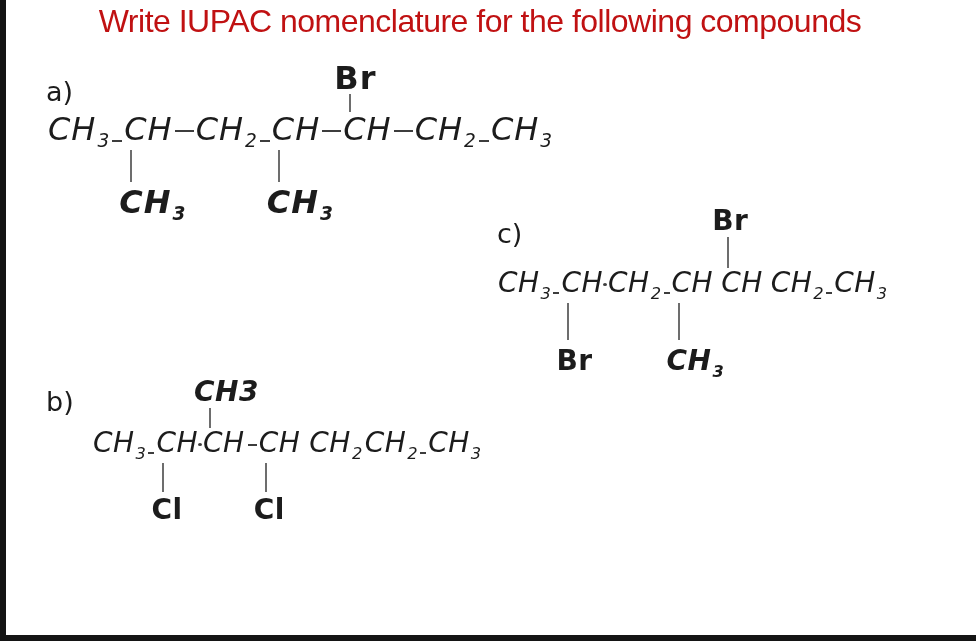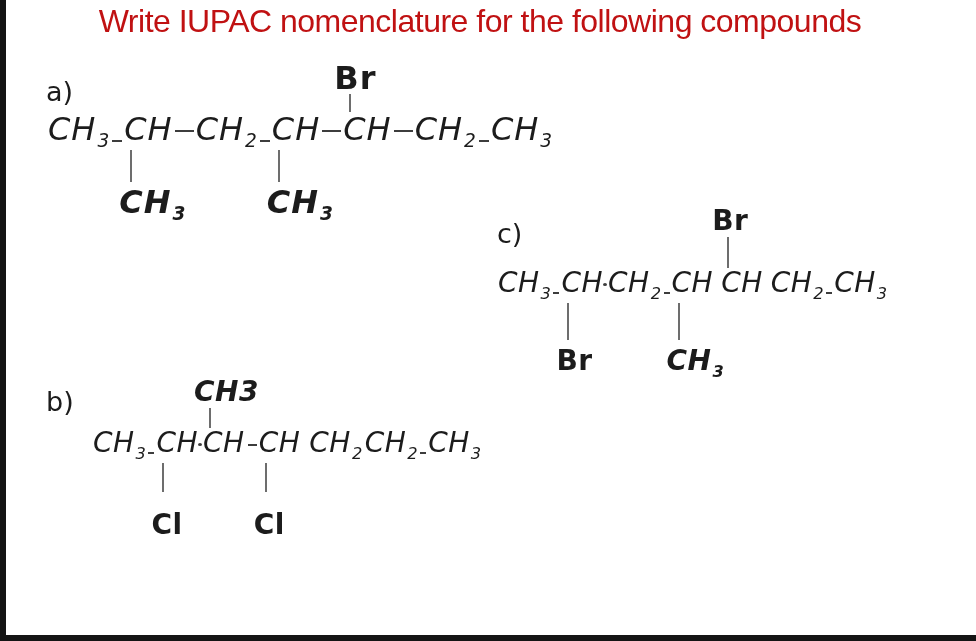--- a/index.html
+++ b/index.html
@@ -48,21 +48,21 @@
   .ca .vline-below{top:38px;height:32px;}
   .cb .vline-below{top:35px;height:29px;}
   .cc .vline-below{top:35px;height:37px;}
   .ca .vline-above{top:-18px;height:18px;}
   .cb .vline-above{top:-20px;height:20px;}
   .cc .vline-above{top:-31px;height:31px;}
   .sub-label{position:absolute;white-space:nowrap;line-height:1;font-weight:bold;}
   .below-label{left:-5px;top:72px;}
   .above-label{left:-9px;top:-50px;}
   .ca .below-label{top:74px;}
-  .cb .below-label{top:83px;}
+  .cb .below-label{top:68px;}
   .cc .below-label{top:79px;}
   .cc .above-label{top:-61px;}
   .upright{font-style:normal;}
 </style>
 </head>
 <body>
 
 <div class="slide">
 
   <div class="edge edge-left"></div>

